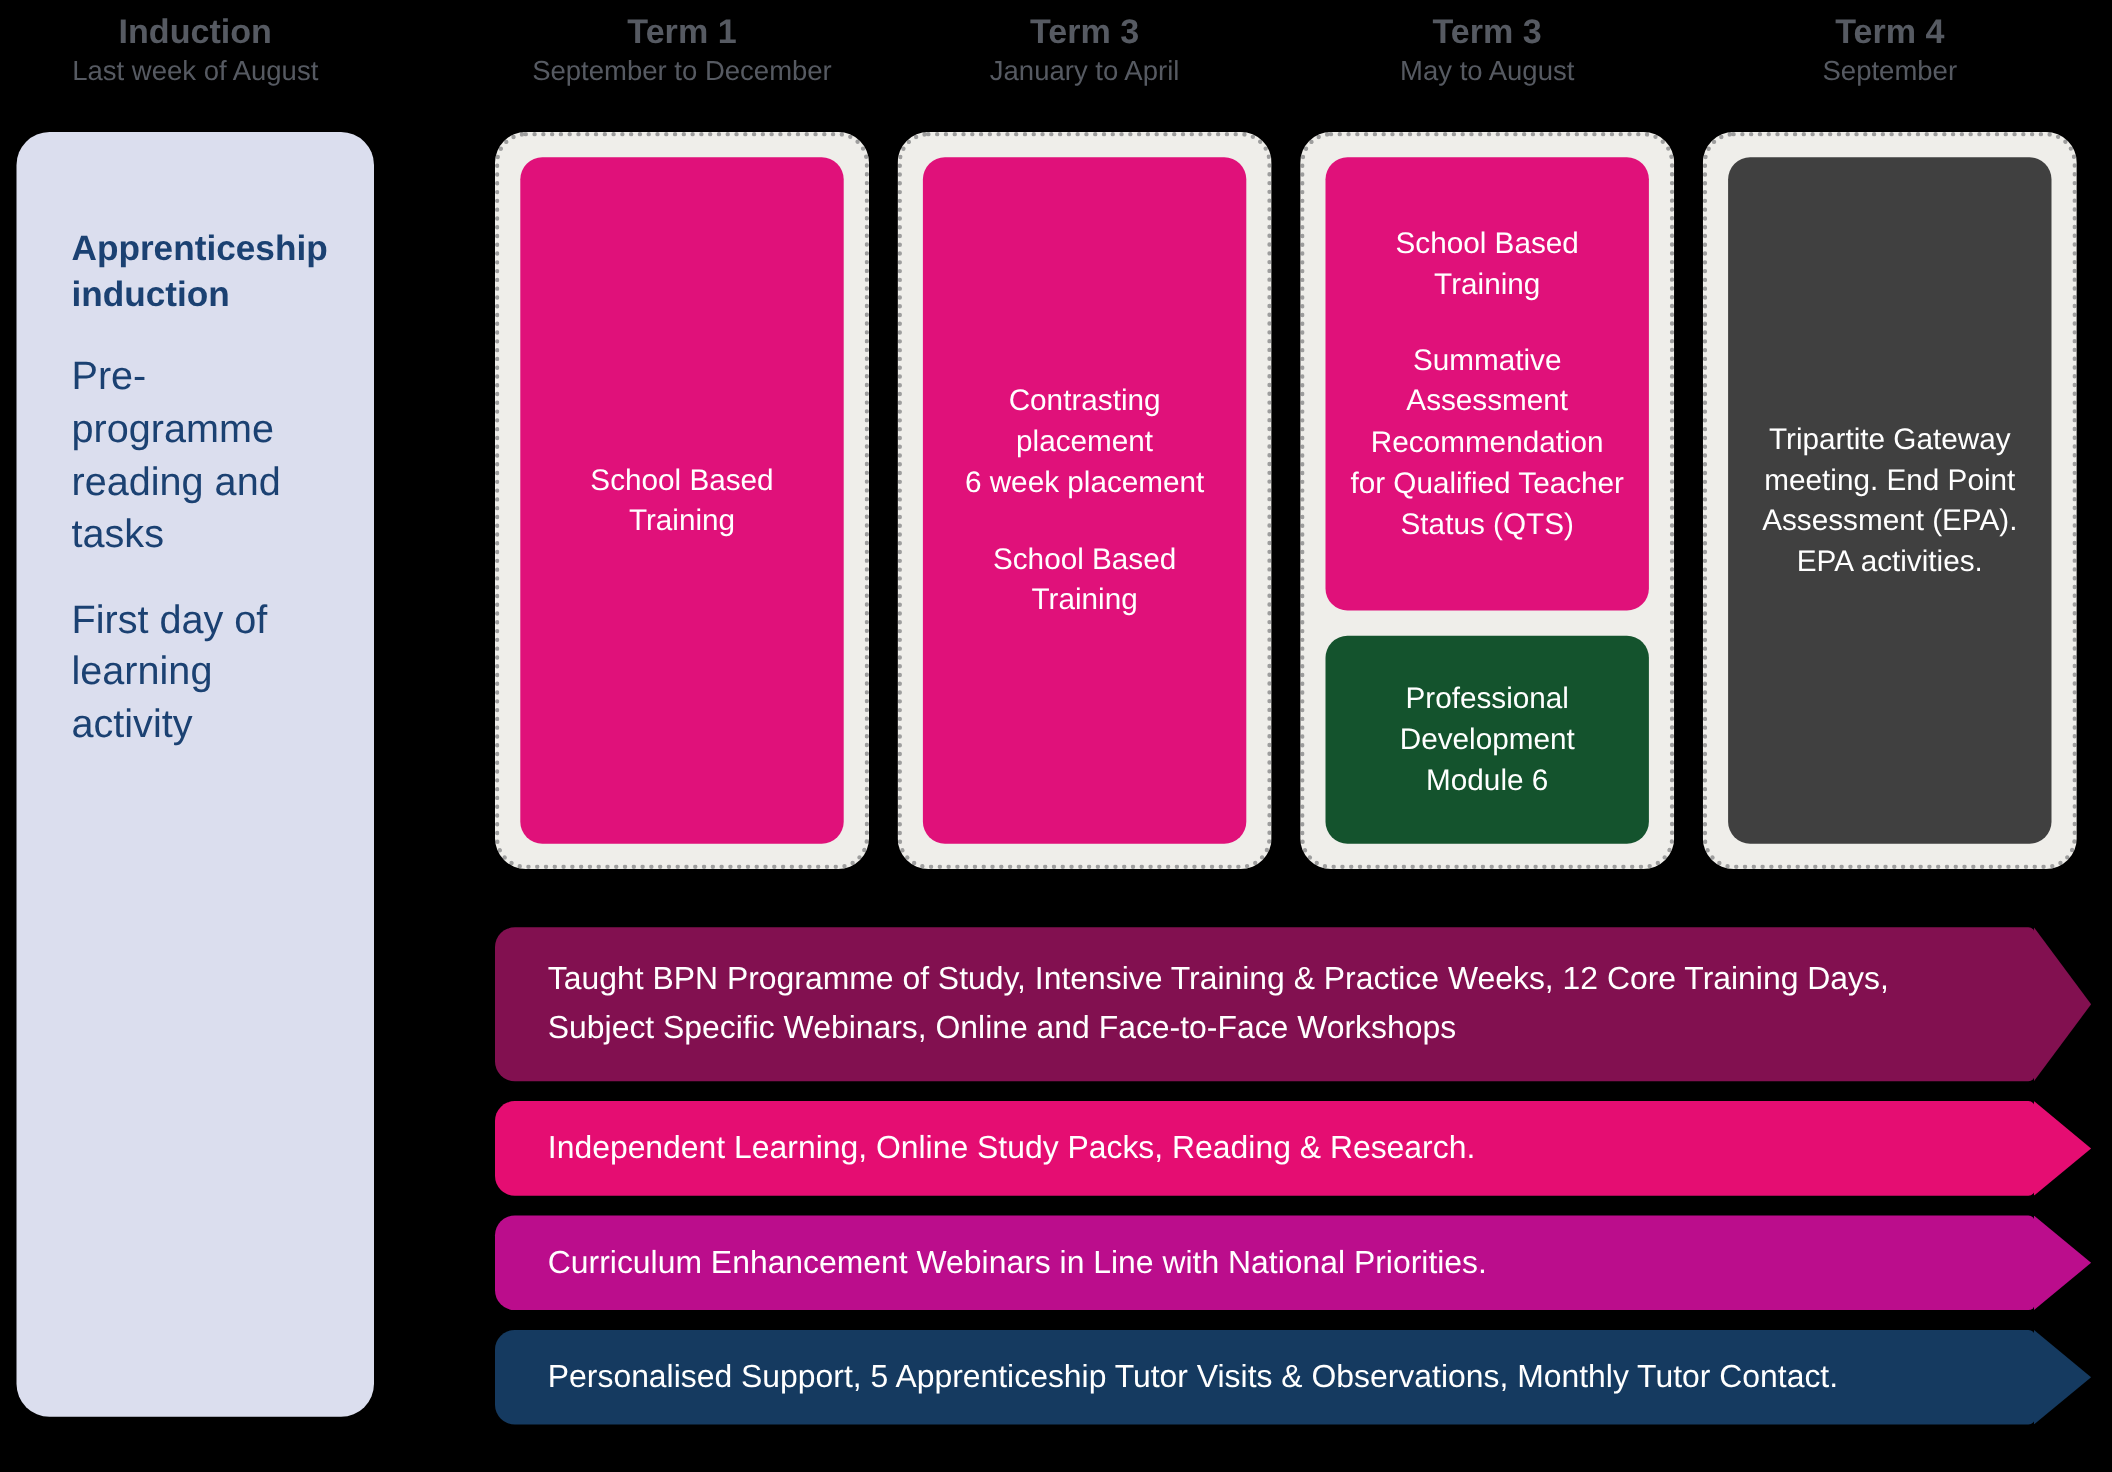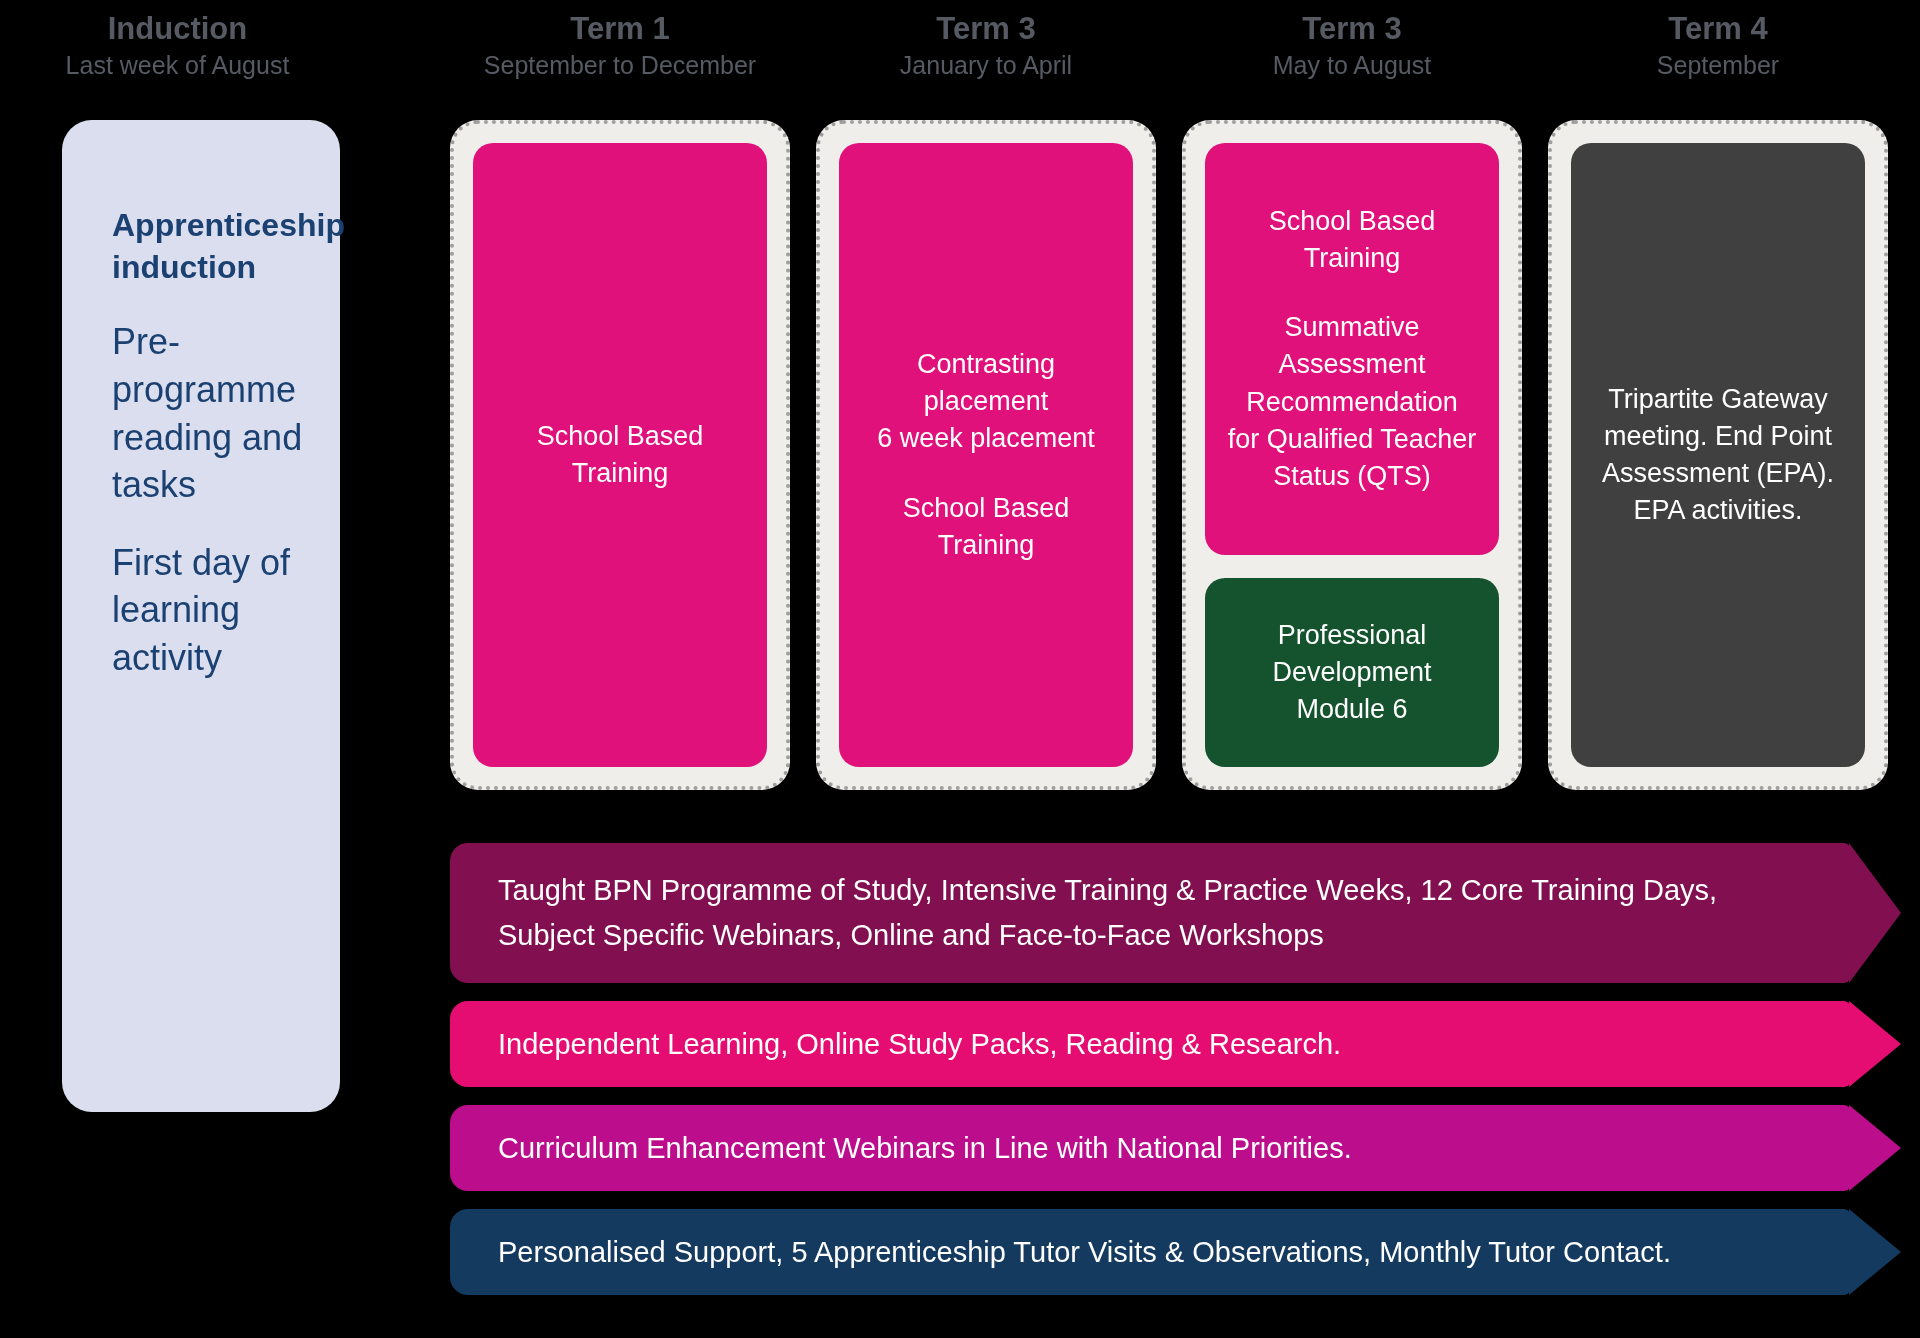--- a/index.html
+++ b/index.html
@@ -16,22 +16,22 @@
   .col-sidebar { width: 325px; margin-right: 110px; }
   .col-term { width: 340px; margin-right: 26px; }
   .col-term:last-child { margin-right: 0; }
 
   .col-header { height: 114px; text-align: center; padding-top: 4px; }
   .col-header .title { font-size: 31px; font-weight: 700; color: #565A62; line-height: 1.25; }
   .col-header .subtitle { font-size: 25px; font-weight: 400; color: #565A62; line-height: 1.3; }
 
   
   .induction-panel {
-    height: 992px; border-radius: 30px; background: #DBDEEE;
-    padding: 84px 30px 0 50px; color: #1B4172; margin-left: 47px;
+    height: 1168px; border-radius: 30px; background: #DBDEEE;
+    padding: 84px 30px 0 50px; color: #1B4172;
   }
   .induction-panel .panel-heading { font-weight: 700; font-size: 32px; line-height: 1.32; margin-bottom: 30px; }
   .induction-panel .panel-item { font-weight: 400; font-size: 36px; line-height: 1.32; margin-bottom: 30px; }
 
   
   .term-box {
     height: 670px; background: #EFEEEA; border: 4px dotted #9E9E9E;
     border-radius: 28px; padding: 19px; display: flex; flex-direction: column; gap: 23px;
   }
   .card {

